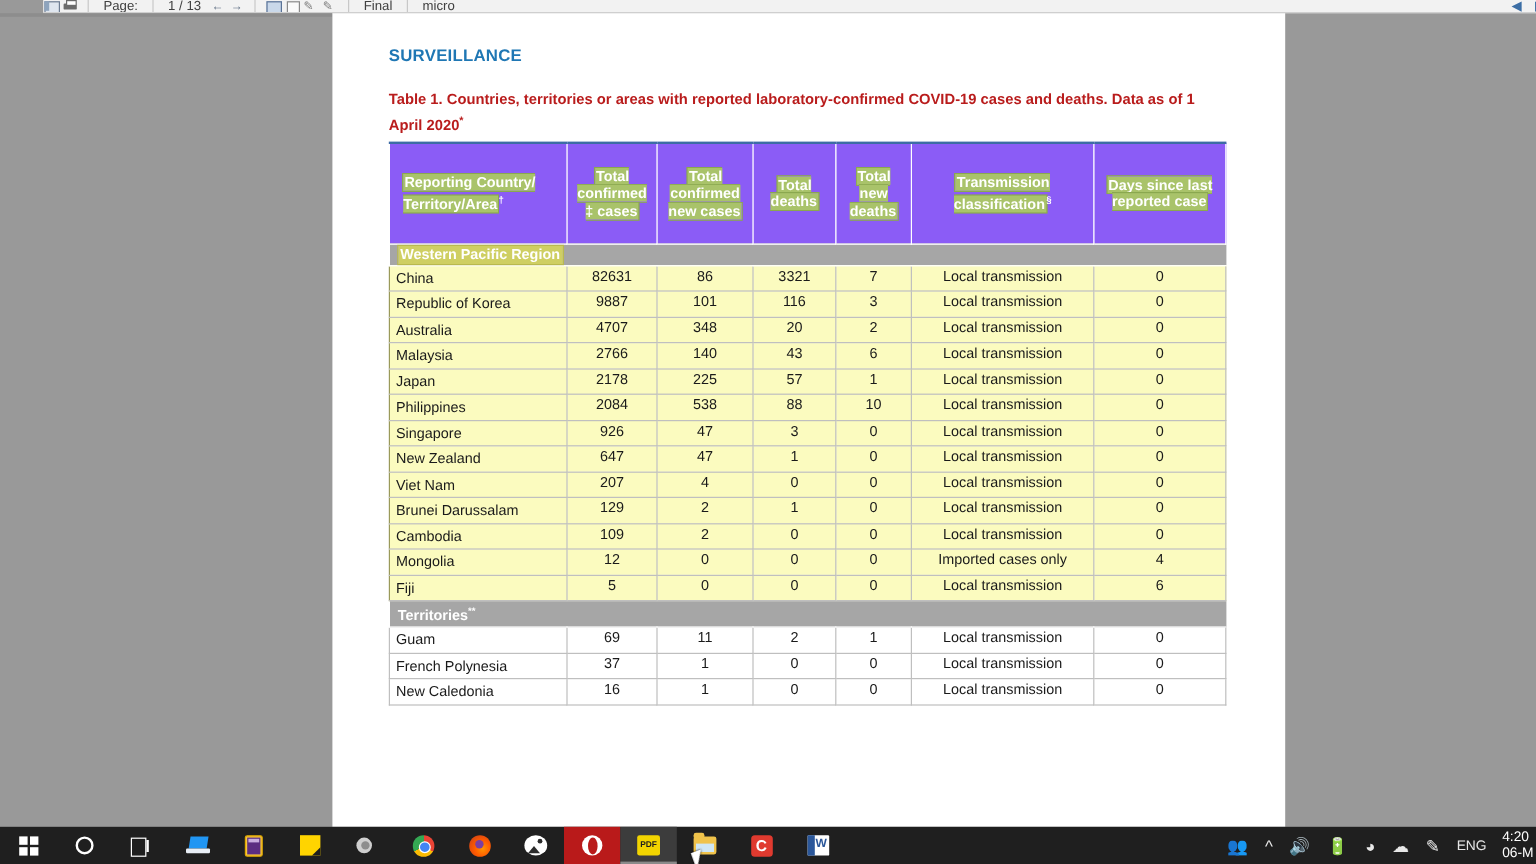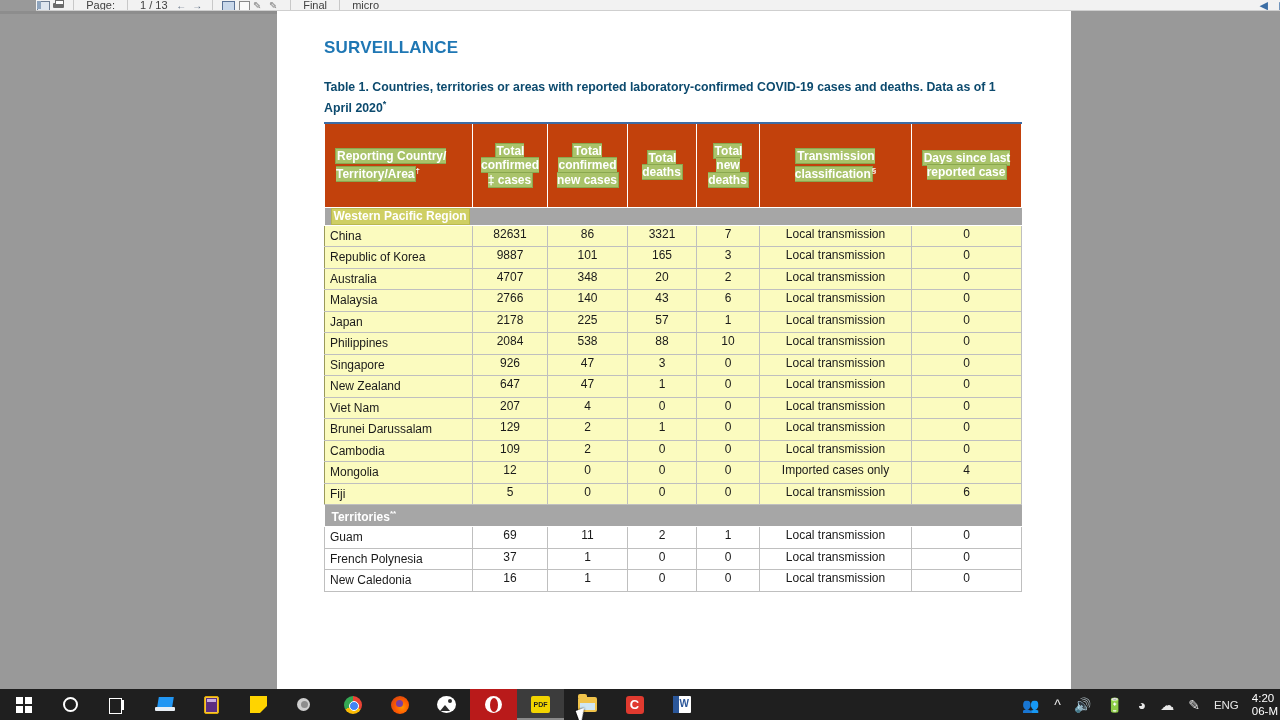--- a/index.html
+++ b/index.html
@@ -78,27 +78,27 @@
     position: absolute;
     left: 277px; top: 11px;
     width: 794px; height: 678px;
     background: #ffffff;
     overflow: hidden;
   }
   .page-inner { padding: 22px 47px 0 47px; }
 
   h1.section-title {
     color: #1f77b4;
-    font-size: 17px;
+    font-size: 14px;
     font-weight: bold;
     letter-spacing: 0.2px;
     margin: 5px 0 0 0;
   }
   .table-caption {
-    color: #0c4a6e;
+    color: #b91c1c;
     font-weight: bold;
     font-size: 12.3px;
     line-height: 17px;
     margin-top: 21px;
     margin-bottom: 5px;
     max-width: 700px;
   }
   .table-caption sup { font-size: 9px; }
 
   
@@ -112,21 +112,21 @@
   table.surv col.c0 { width: 148px; }
   table.surv col.c1 { width: 75px; }
   table.surv col.c2 { width: 80px; }
   table.surv col.c3 { width: 69px; }
   table.surv col.c4 { width: 63px; }
   table.surv col.c5 { width: 152px; }
   table.surv col.c6 { width: 110px; }
 
   
   thead th {
-    background: #c2410c;
+    background: #8b5cf6;
     color: #ffffff;
     border: 1px solid #ffffff;
     border-top: 2px solid #3d6ca5;
     font-weight: bold;
     font-size: 12px;
     line-height: 14.5px;
     vertical-align: middle;
     text-align: center;
     height: 84px;
     padding: 2px 4px;
@@ -407,21 +407,21 @@
             <td class="num">86</td>
             <td class="num">3321</td>
             <td class="num">7</td>
             <td class="trans">Local transmission</td>
             <td class="days">0</td>
           </tr>
           <tr class="sel">
             <td class="name"><span class="nm-cell">Republic of Korea</span></td>
             <td class="num">9887</td>
             <td class="num">101</td>
-            <td class="num">165</td>
+            <td class="num">116</td>
             <td class="num">3</td>
             <td class="trans">Local transmission</td>
             <td class="days">0</td>
           </tr>
           <tr class="sel">
             <td class="name"><span class="nm-cell">Australia</span></td>
             <td class="num">4707</td>
             <td class="num">348</td>
             <td class="num">20</td>
             <td class="num">2</td>

